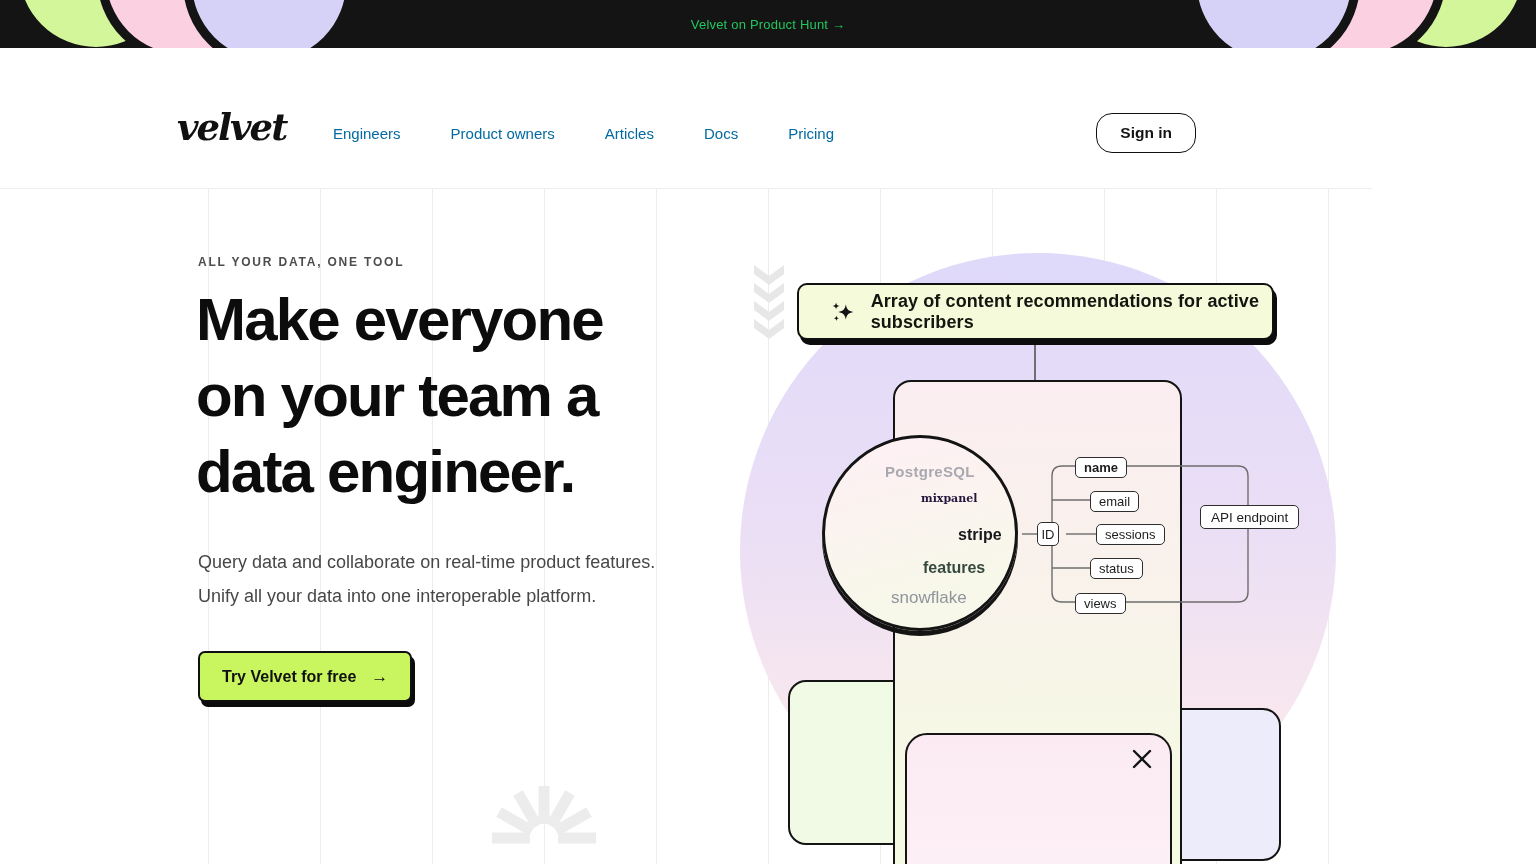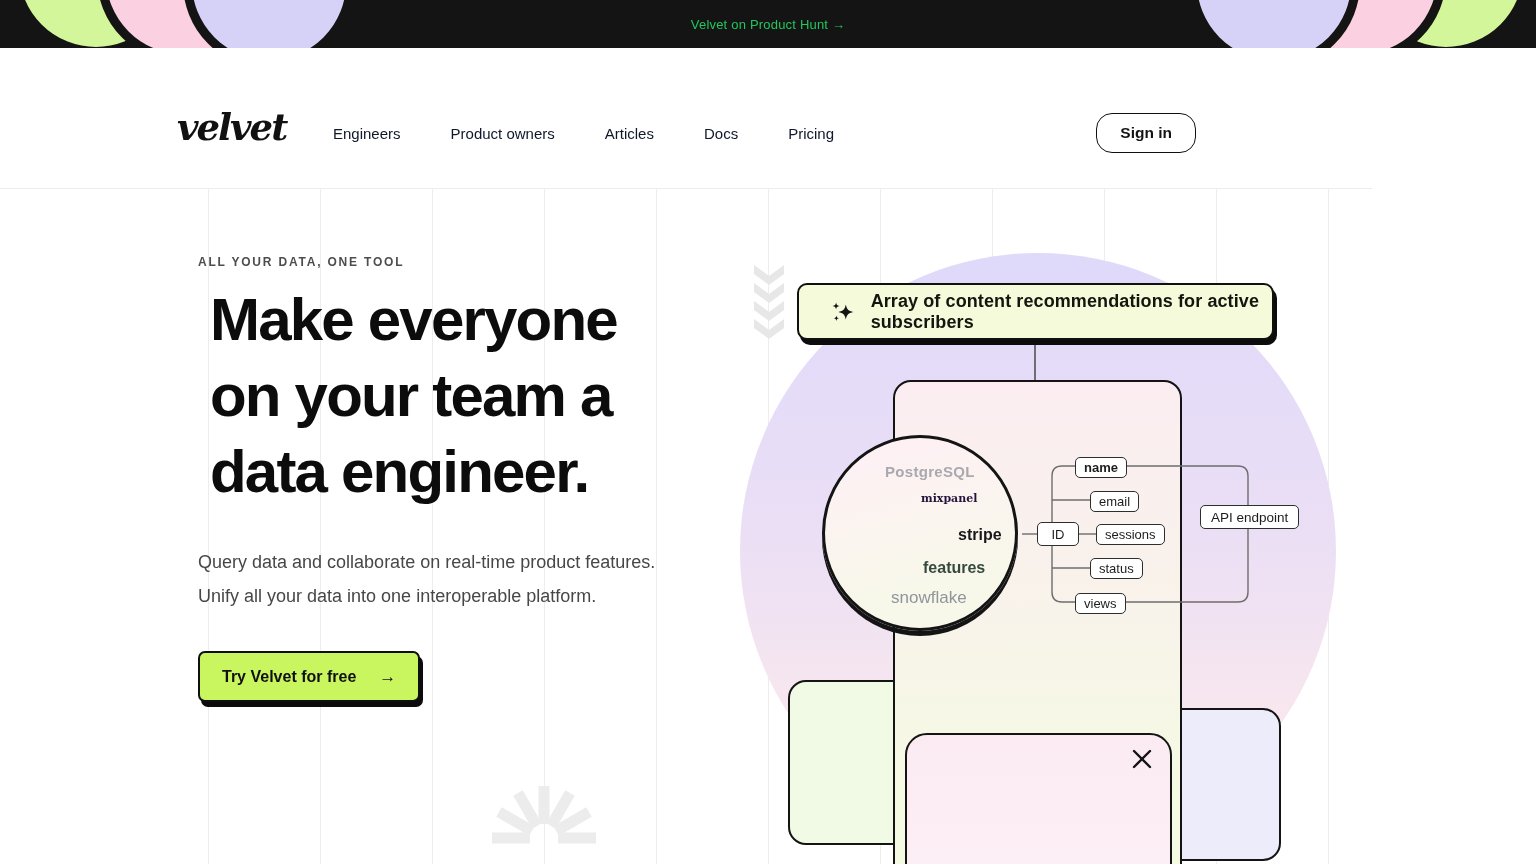--- a/index.html
+++ b/index.html
@@ -14,34 +14,34 @@
   .deco-circle { position:absolute; width:172px; height:172px; border-radius:50%; border:9px solid #141414; }
   .dc-green  { background:#d3f69b; }
   .dc-pink   { background:#fbd0e0; }
   .dc-purple { background:#d6d2f7; }
 
   
   .nav { position:absolute; left:0; top:48px; width:1372px; height:112px; background:#fff; border-bottom:1px solid #ededed; z-index:15;margin-top:29px; }
   .logo { position:absolute; left:177px; top:28px; font-family:"DejaVu Serif", serif; font-style:italic; font-weight:700;
     font-size:37px; letter-spacing:-2px; color:#111; cursor:pointer; }
   .nav-links { position:absolute; left:333px; top:0; height:112px; display:flex; align-items:center; gap:50px; }
-  .nav-link { font-size:15px; color:#0f172a; cursor:pointer; white-space:nowrap; }
+  .nav-link { font-size:15px; color:#0369a1; cursor:pointer; white-space:nowrap; }
   .signin { position:absolute; right:176px; top:36px; height:40px; padding:0 23px; background:#fff;
     border:1.5px solid #101010; border-radius:16px; font-size:15.5px; font-weight:700; display:flex; align-items:center; cursor:pointer; }
 
   
   .hero { position:absolute; left:0; top:160px; width:1536px; height:704px; overflow:hidden; }
   .grid-lines { position:absolute; left:208px; top:0; width:1121px; height:704px;
     background:repeating-linear-gradient(90deg,#ededed 0 1px, transparent 1px 112px); }
 
   .eyebrow { position:absolute; left:198px; top:95px; font-size:12px; font-weight:600; letter-spacing:1.8px; color:#4d4d4d; }
   .headline { position:absolute; left:196px; top:122px; font-size:60px; line-height:76px; font-weight:700;
-    letter-spacing:-1.8px; color:#0c0c0c;margin-left:14px; }
+    letter-spacing:-1.8px; color:#0c0c0c; }
   .sub { position:absolute; left:198px; top:385px; font-size:18px; line-height:34px; color:#474747; }
-  .cta { position:absolute; left:198px; top:491px; height:51px; padding:0 22px; display:inline-flex; align-items:center; gap:23px;
+  .cta { position:absolute; left:198px; top:491px; height:51px; padding:0 22px; display:inline-flex; align-items:center; gap:15px;
     background:#c9f55f; border:2px solid #0f0f0f; border-radius:7px; box-shadow:3px 5px 0 #0b0b0b;
     font-size:16px; font-weight:700; color:#101010; cursor:pointer; }
   .cta .arr { font-size:17px; font-weight:400; }
 
   .sunburst { position:absolute; left:489px; top:622px; }
 
   
   .bg-circle { position:absolute; left:740px; top:93px; width:596px; height:596px; border-radius:50%;
     background:linear-gradient(180deg,#dfd9fa 0%, #ebdff5 48%, #f8e7ee 78%, #fbe9f0 100%); }
 
@@ -63,21 +63,21 @@
   .src-postgres  { left:60px;  top:25px;  font-size:15px; font-weight:700; color:#a9a9af; letter-spacing:.3px; }
   .src-mixpanel  { left:96px;  top:54px;  font-family:"DejaVu Serif", serif; font-size:11px; font-weight:700; color:#23143c; }
   .src-stripe    { left:133px; top:88px;  font-size:16px; font-weight:800; color:#18181b; }
   .src-segment   { left:98px;  top:121px; font-size:16px; font-weight:700; color:#35493f; }
   .src-snowflake { left:66px;  top:150px; font-size:17px; font-weight:500; color:#90959c; }
 
   .lines-svg { position:absolute; left:0; top:0; width:1536px; height:704px; pointer-events:none; z-index:5; }
 
   .fbox { position:absolute; z-index:6; background:#fff; border:1.4px solid #2e2e2e; border-radius:5px;
     font-size:13px; color:#1d1d1d; padding:2px 8px; white-space:nowrap; }
-  .f-id { width:42px; height:24px; display:flex; align-items:center; justify-content:center; padding:0; }
+  .f-id { width:22px; height:24px; display:flex; align-items:center; justify-content:center; padding:0; }
   .f-api { font-size:13.5px; padding:3.5px 10px; }
 
   .callout { position:absolute; left:797px; top:123px; width:477px; height:57px; z-index:8;
     background:#f5fbda; border:2px solid #101010; border-radius:10px; box-shadow:3px 5px 0 #0c0c0c;
     display:flex; align-items:center; padding-left:33px; gap:16px; }
   .callout-text { font-size:18px; font-weight:700; color:#15150f; letter-spacing:.1px; }
 
   .z7 { z-index:7; } .z4 { z-index:4; } .z3 { z-index:3; } .z2 { z-index:2; }
 </style>
 </head>

